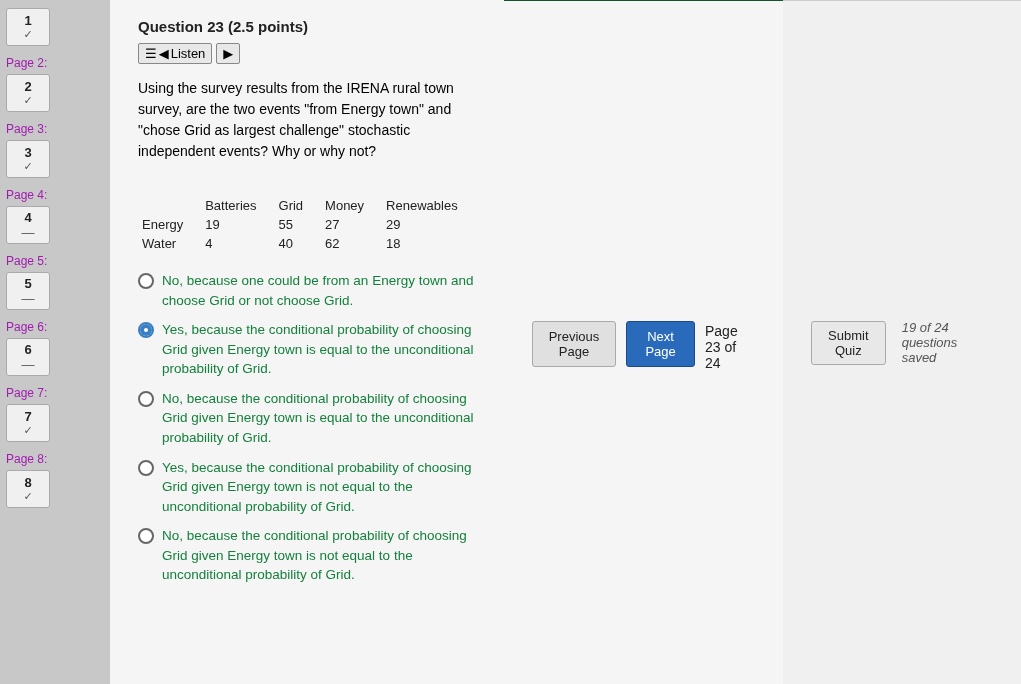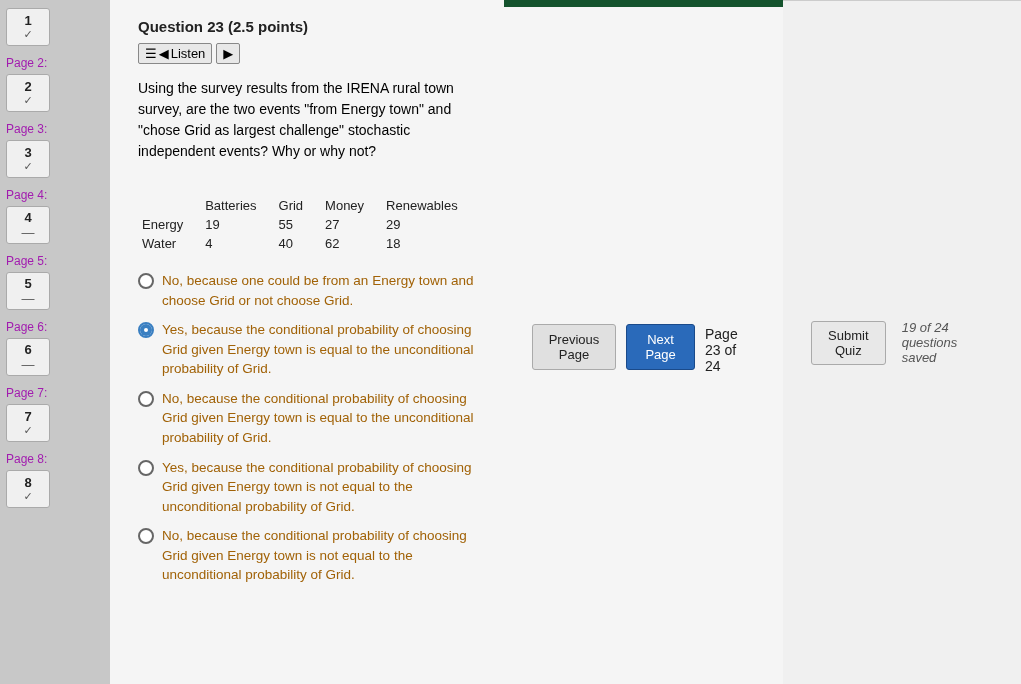--- a/index.html
+++ b/index.html
@@ -171,30 +171,30 @@
       -webkit-appearance: none;
     }
     .option-radio:checked {
       border-color: #3a7fc1;
       background: white;
       box-shadow: inset 0 0 0 4px #3a7fc1;
     }
     .option-text {
       font-size: 13.5px;
       line-height: 1.45;
-      color: #a16207;
+      color: #15803d;
     }
 
     
     .nav-bar {
       display: flex;
       align-items: center;
       gap: 10px;
       padding: 12px 28px 10px 28px;
-      border-top: 7px solid #14532d;
+      border-top: 1px solid #14532d;
       background: #f5f5f5;
     }
     .prev-btn {
       background: #e0e0e0;
       border: 1px solid #aaa;
       color: #222;
       padding: 7px 16px;
       font-size: 13px;
       border-radius: 3px;
       cursor: pointer;

